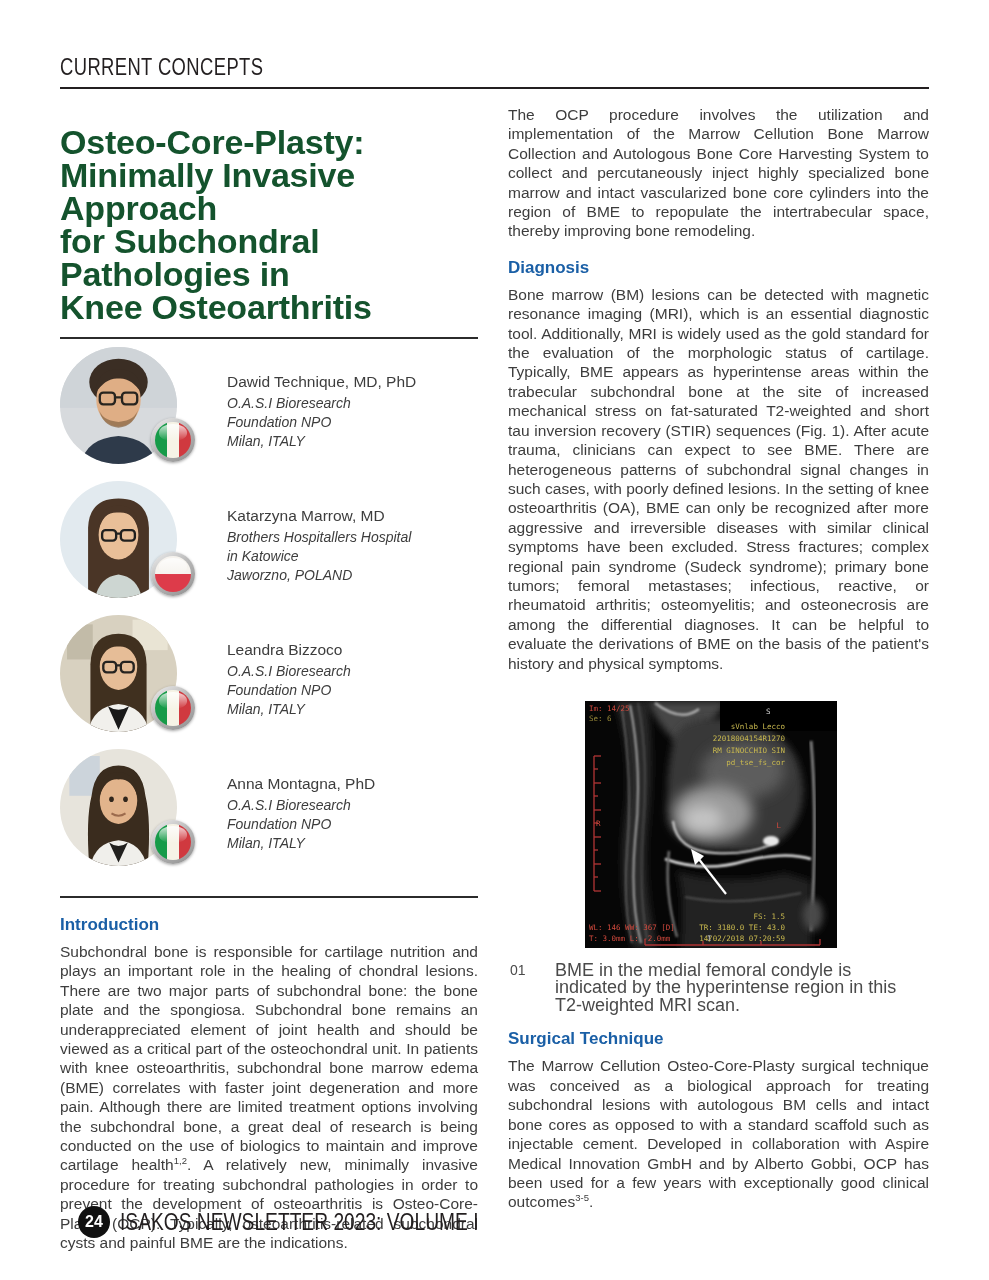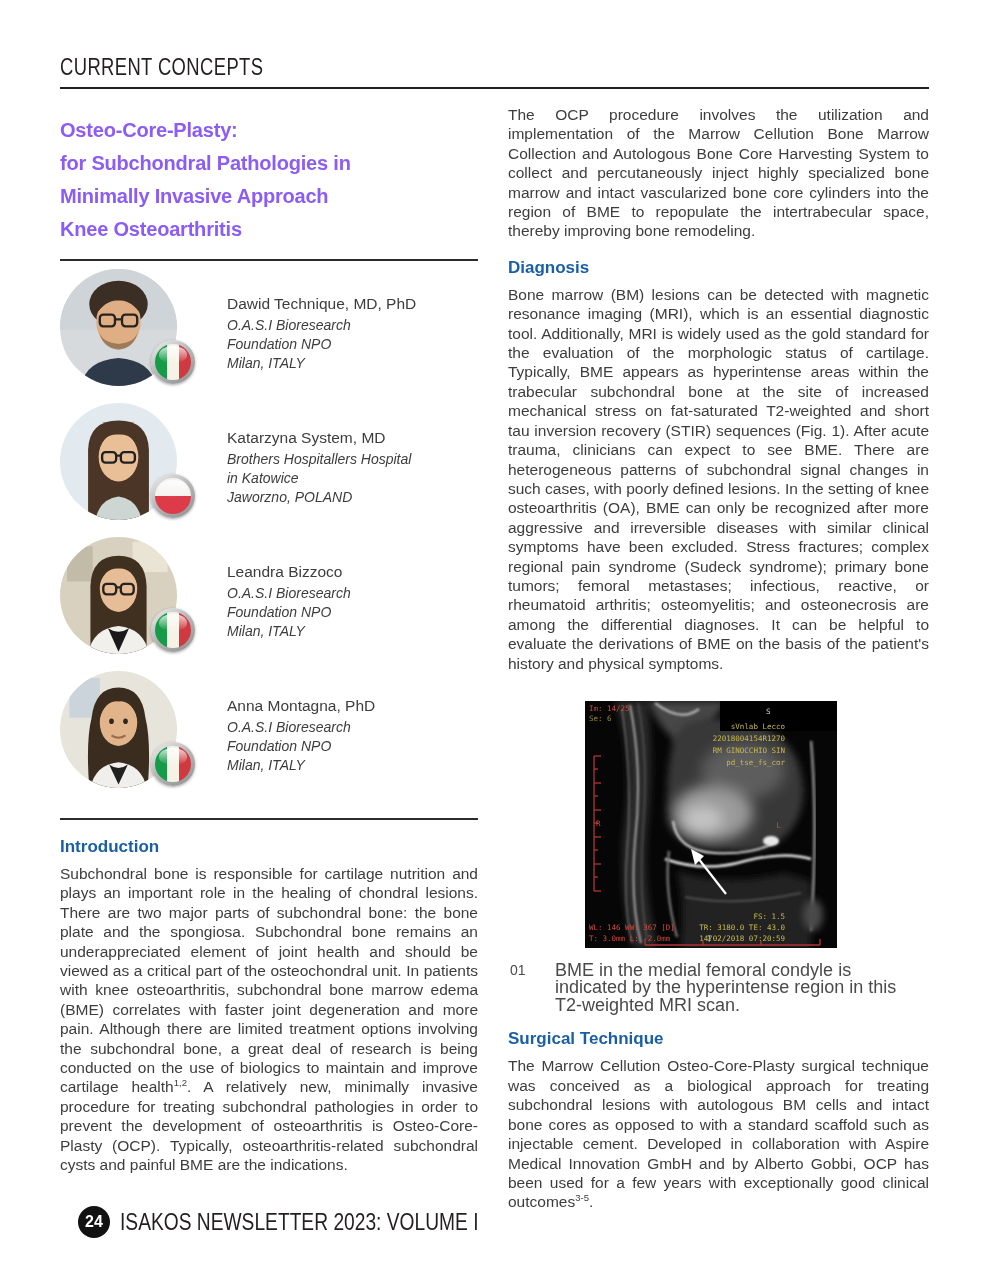--- a/index.html
+++ b/index.html
@@ -9,21 +9,21 @@
 
   
   .eyebrow { position:absolute; left:60px; top:54px; font-size:23px; color:#231f20;
              transform:scaleX(.8); transform-origin:left center; letter-spacing:.5px; white-space:nowrap; font-weight:500; }
   .eyebrow-rule { position:absolute; left:60px; width:869px; top:87px; height:2px; background:#231f20; }
 
   
   .col-left  { position:absolute; left:60px;  top:112px; width:418px; }
   .col-right { position:absolute; left:508px; top:105px; width:421px; }
 
-  h1.article-title { color:#8b5cf6; font-size:20px; line-height:33px; font-weight:bold; letter-spacing:-.2px; margin-top:2px; }
+  h1.article-title { color:#14532d; font-size:34px; line-height:33px; font-weight:bold; letter-spacing:-.2px; margin-top:14px; }
   .title-rule { width:418px; height:2px; background:#2b2b2b; margin-top:13px; }
 
   
   .authors { margin-top:8px; }
   .author-row { display:flex; height:117px; margin-bottom:17px; }
   .photo-wrap { position:relative; width:117px; height:117px; flex:0 0 117px; }
   .photo { width:117px; height:117px; border-radius:50%; overflow:hidden; display:block; }
   .flag-badge { position:absolute; left:91px; top:71px; width:44px; height:44px; border-radius:50%;
                 background:linear-gradient(145deg,#f0f0f0 0%,#b9b9b9 45%,#8f8f8f 100%);
                 box-shadow:0 1px 3px rgba(0,0,0,.35); padding:4px; }
@@ -84,22 +84,22 @@
 <body>
 
 <div class="page">
 
   <div class="eyebrow">CURRENT CONCEPTS</div>
   <div class="eyebrow-rule"></div>
 
   <div class="col-left">
     <h1 class="article-title">
       <span style="display:block">Osteo-Core-Plasty:</span>
+      <span style="display:block">Minimally Invasive Approach</span>
       <span style="display:block">for Subchondral Pathologies in</span>
-      <span style="display:block">Minimally Invasive Approach</span>
       <span style="display:block">Knee Osteoarthritis</span>
     </h1>
     <div class="title-rule"></div>
 
     <div class="authors">
 
       <div class="author-row">
         <div class="photo-wrap">
           <svg class="photo" viewBox="0 0 100 100">
             <rect width="100" height="100" fill="#d7dadd"></rect>
@@ -135,21 +135,21 @@
             <rect x="36" y="42" width="12" height="9" rx="3" fill="none" stroke="#20201f" stroke-width="2"></rect>
             <rect x="52" y="42" width="12" height="9" rx="3" fill="none" stroke="#20201f" stroke-width="2"></rect>
             <line x1="48" y1="45" x2="52" y2="45" stroke="#20201f" stroke-width="2"></line>
             <path d="M30,100 Q34,82 50,80 Q66,82 70,100 Z" fill="#cdd6d2"></path>
           </svg>
           <div class="flag-badge">
               <div class="flag-inner poland"></div>
             </div>
         </div>
         <div class="author-text">
-          <div class="author-name">Katarzyna System, MD</div>
+          <div class="author-name">Katarzyna Marrow, MD</div>
           <div class="author-affil">Brothers Hospitallers Hospital</div>
           <div class="author-affil">in Katowice</div>
           <div class="author-affil">Jaworzno, POLAND</div>
         </div>
       </div>
 
       <div class="author-row">
         <div class="photo-wrap">
           <svg class="photo" viewBox="0 0 100 100">
             <rect width="100" height="100" fill="#d8d1c0"></rect>

